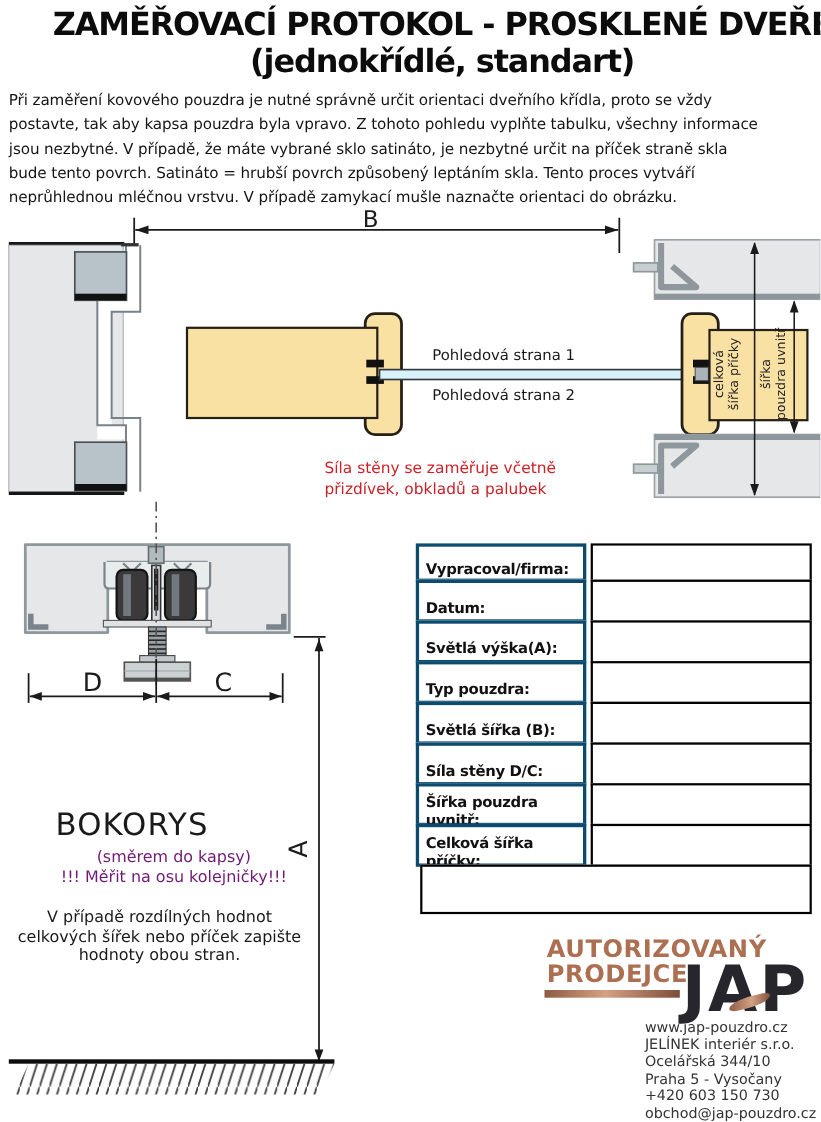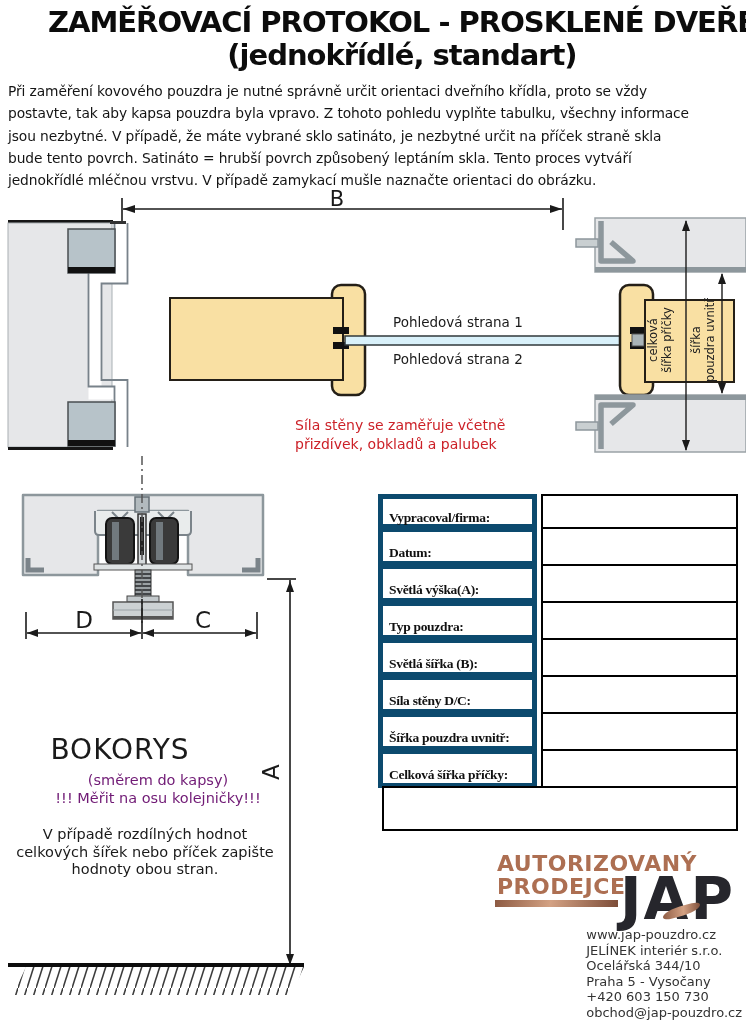--- a/index.html
+++ b/index.html
@@ -11,22 +11,22 @@
          line-height:22.3px;letter-spacing:-0.1px;color:#141414;}
   .intro div{white-space:nowrap;}
   svg{position:absolute;display:block;}
   .svg-top{top:190px;left:0;}
   .svg-side{top:456px;left:0;}
   
   .ftable{position:absolute;left:378px;top:494px;width:360px;}
   .frow{display:flex;height:39px;margin-top:-2px;}
   .frow.r1{height:35px;margin-top:0;}
   .frow.r9{height:45px;}
-  .flabel{width:139px;border:5px solid #0c4a6e;background:#fff;display:flex;align-items:center;
-          padding:15px 4px 2px 6px;font-weight:bold;font-size:13.5px;line-height:16px;letter-spacing:-0.3px;font-family:Liberation Serif, serif;}
+  .flabel{width:139px;border:3px solid #0c4a6e;background:#fff;display:flex;align-items:center;
+          padding:15px 4px 2px 6px;font-weight:bold;font-size:13.5px;line-height:16px;letter-spacing:-0.3px;}
   .fvalue{flex:1;border:2px solid #000;background:#fff;margin-left:4px;}
   
   .bok-head{position:absolute;left:0;top:733px;width:240px;text-align:center;
             font-size:28px;letter-spacing:1px;color:#1a1a1a;}
   .bok-sub{position:absolute;left:0;top:771px;width:316px;text-align:center;
            font-size:14.5px;line-height:18px;color:#701a75;}
   .bok-note{position:absolute;left:0;top:826px;width:290px;text-align:center;
             font-size:14.5px;line-height:17.5px;color:#1a1a1a;}
   
   .copper{color:#ad6f52;font-weight:bold;}
@@ -50,21 +50,21 @@
   <div class="title">
     <div>ZAMĚŘOVACÍ PROTOKOL - PROSKLENÉ DVEŘE</div>
     <div>(jednokřídlé, standart)</div>
   </div>
 
   <div class="intro">
     <div>Při zaměření kovového pouzdra je nutné správně určit orientaci dveřního křídla, proto se vždy</div>
     <div>postavte, tak aby kapsa pouzdra byla vpravo. Z tohoto pohledu vyplňte tabulku, všechny informace</div>
     <div>jsou nezbytné. V případě, že máte vybrané sklo satináto, je nezbytné určit na příček straně skla</div>
     <div>bude tento povrch. Satináto = hrubší povrch způsobený leptáním skla. Tento proces vytváří</div>
-    <div>jednokřídlé mléčnou vrstvu. V případě zamykací mušle naznačte orientaci do obrázku.</div>
+    <div>neprůhlednou mléčnou vrstvu. V případě zamykací mušle naznačte orientaci do obrázku.</div>
   </div>
 
   <svg class="svg-top" width="746" height="285" viewBox="0 0 746 285">
 
     <g stroke="#1a1a1a" stroke-width="1.6">
       <line x1="122" y1="8" x2="122" y2="40"></line>
       <line x1="563" y1="8" x2="563" y2="40"></line>
       <line x1="123" y1="19" x2="562" y2="19"></line>
     </g>
     <polygon points="123,19 135,15 135,23" fill="#1a1a1a"></polygon>

